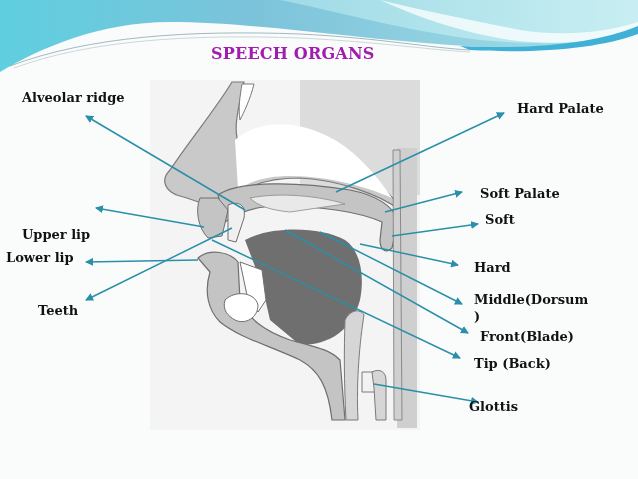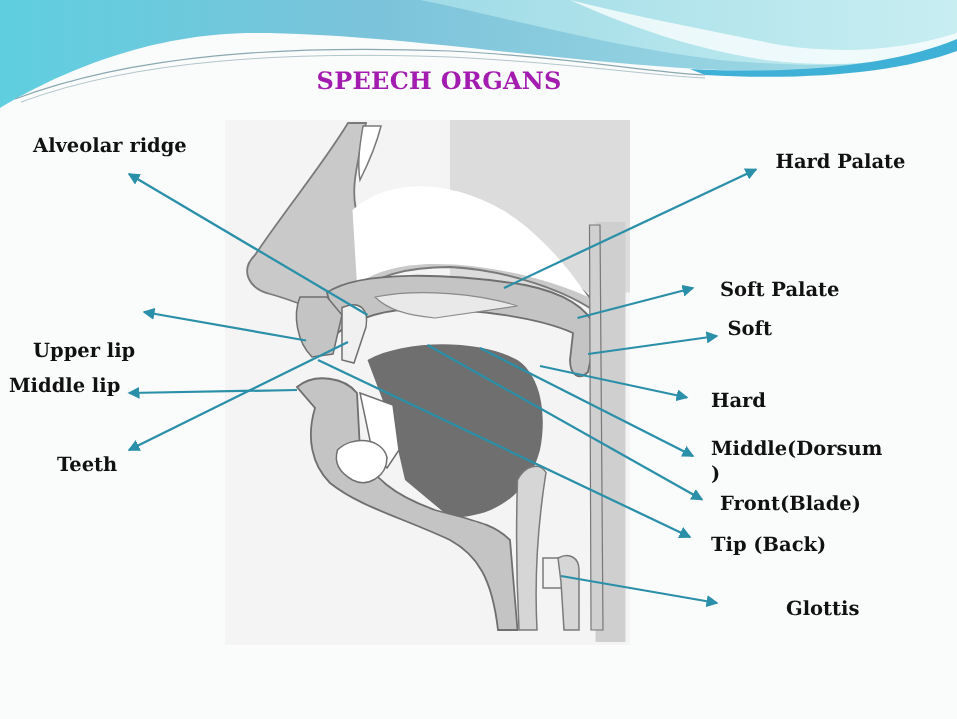--- a/index.html
+++ b/index.html
@@ -79,24 +79,24 @@
     <line x1="360" y1="244" x2="458" y2="265"></line>
     <line x1="320" y1="232" x2="462" y2="304"></line>
     <line x1="285" y1="230" x2="468" y2="333"></line>
     <line x1="212" y1="240" x2="460" y2="358"></line>
     <line x1="374" y1="384" x2="478" y2="402"></line>
   </g>
 </svg>
 
 <div class="lbl" style="left:6px; top:90px;margin-left:16px;">Alveolar ridge</div>
 <div class="lbl" style="left:22px; top:198px;margin-top:29px;">Upper lip</div>
-<div class="lbl" style="left:6px; top:250px;">Middle lip</div>
+<div class="lbl" style="left:6px; top:250px;">Lower lip</div>
 <div class="lbl" style="left:38px; top:303px;">Teeth</div>
 
 <div class="lbl" style="left:517px; top:101px;">Hard Palate</div>
 <div class="lbl" style="left:480px; top:170px;margin-top:16px;">Soft Palate</div>
 <div class="lbl" style="left:485px; top:212px;">Soft</div>
 <div class="lbl" style="left:474px; top:260px;">Hard</div>
 <div class="lbl" style="left:474px; top:292px;">Middle(Dorsum</div>
 <div class="lbl" style="left:474px; top:309px;">)</div>
 <div class="lbl" style="left:480px; top:329px;text-align:right;">Front(Blade)</div>
 <div class="lbl" style="left:474px; top:356px;">Tip (Back)</div>
-<div class="lbl" style="left:524px; top:399px;">Glottis</div>
+<div class="lbl" style="left:469px; top:399px;">Glottis</div>
 
 </body></html>

